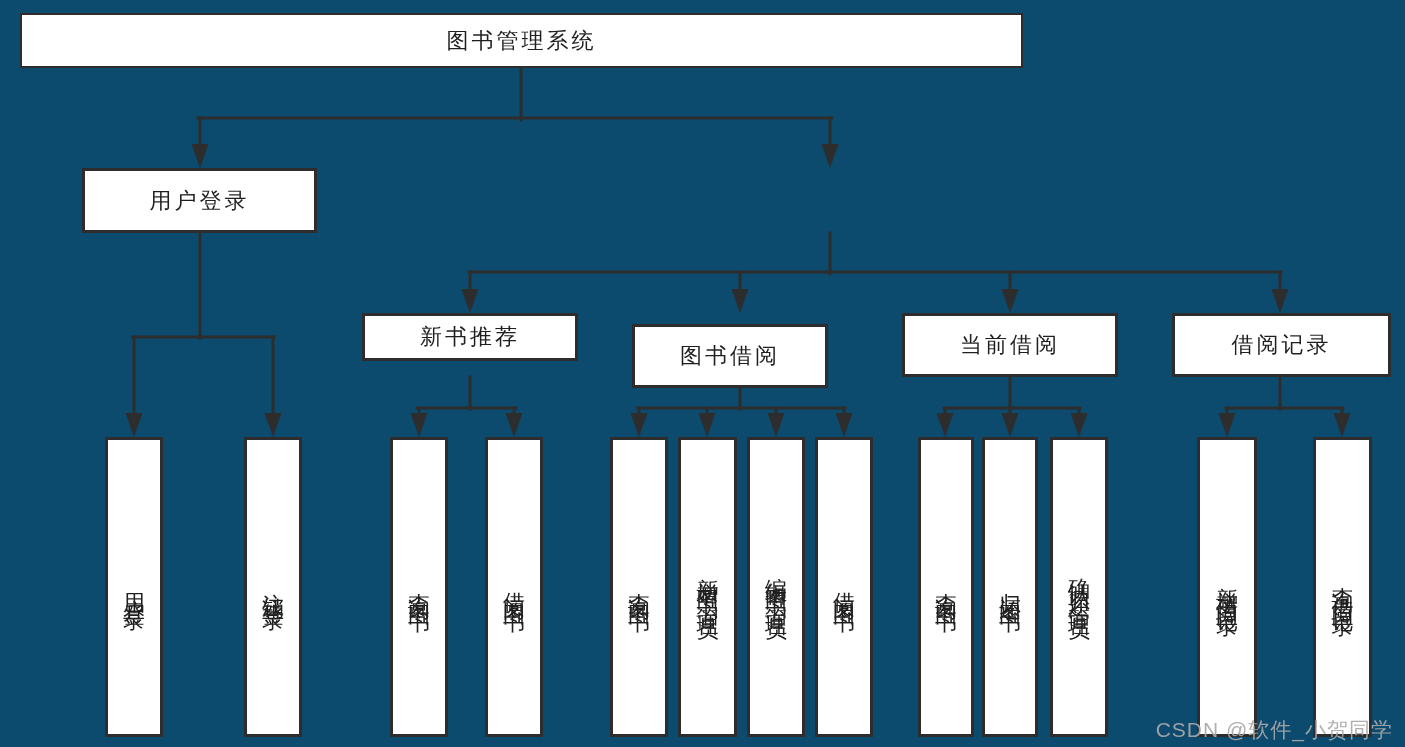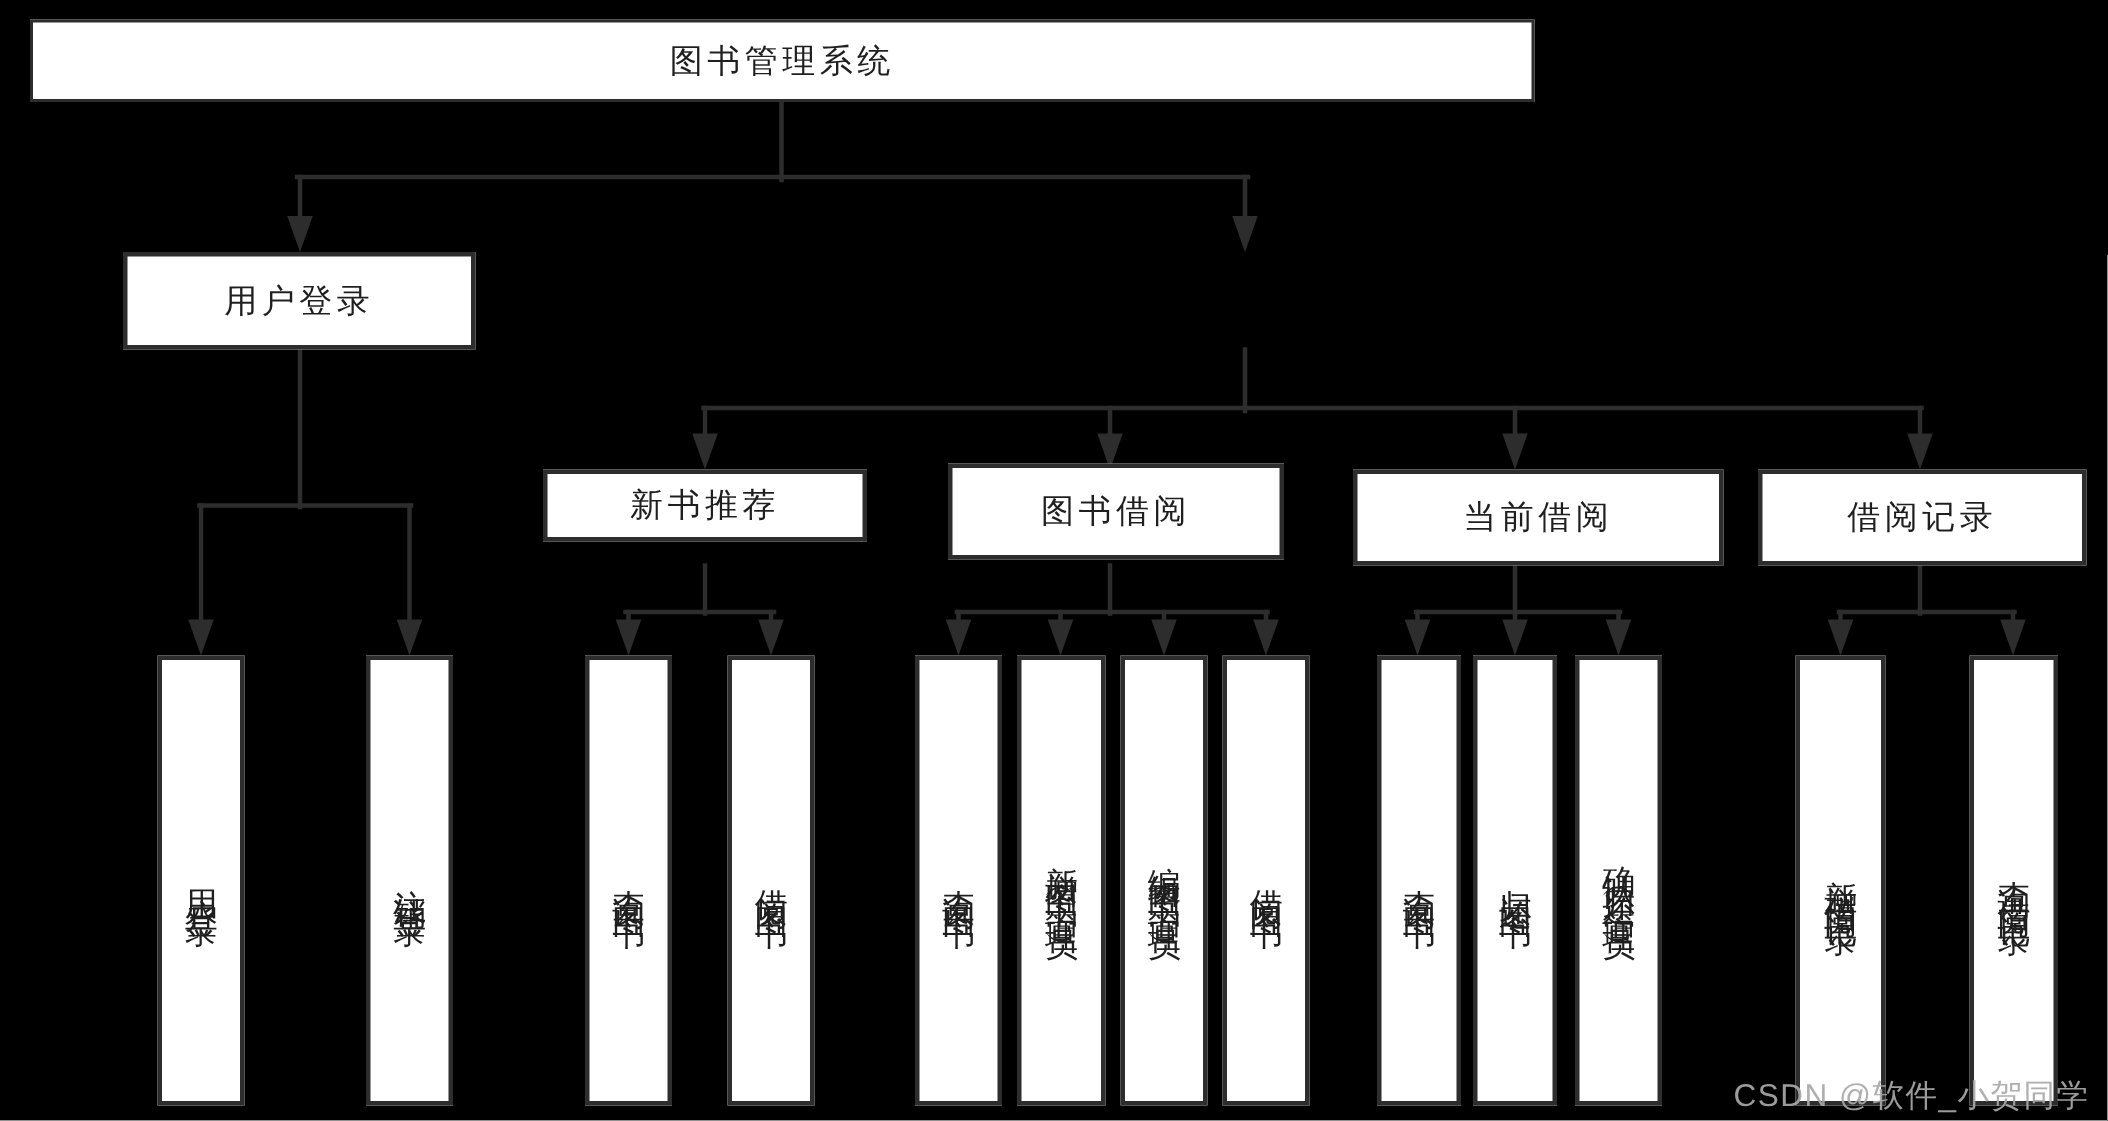--- a/index.html
+++ b/index.html
@@ -1,17 +1,17 @@
 <!DOCTYPE html>
 <html><head>
 <meta charset="utf-8">
 <style>
   html,body{margin:0;padding:0;background:#ffffff;}
   .canvas{
-    position:relative;width:1405px;height:747px;background:#000000;
+    position:relative;width:1405px;height:747px;background:#0c4a6e;
     font-family:"Liberation Sans",sans-serif;overflow:hidden;
   }
   #wires{position:absolute;left:0;top:0;width:1405px;height:747px;}
   #wires line{stroke-width:3;stroke-linecap:square;}
   .box{
     position:absolute;box-sizing:border-box;background:#ffffff;
     border:3px solid #2d2d2d;display:flex;align-items:center;justify-content:center;
     color:#1f1f1f;z-index:2;
   }
   .root{border-width:2.5px;}
@@ -89,24 +89,24 @@
     <span>图书管理系统</span>
   </div>
 
   <div class="box hbox" style="left:82px;top:168px;width:235px;height:65px;">
     <span>用户登录</span>
   </div>
 
   <div class="box hbox" style="left:362px;top:313px;width:216px;height:48px;">
     <span>新书推荐</span>
   </div>
-  <div class="box hbox" style="left:632px;top:309px;width:224px;height:64px;">
+  <div class="box hbox" style="left:632px;top:324px;width:196px;height:64px;">
     <span>图书借阅</span>
   </div>
-  <div class="box hbox" style="left:902px;top:313px;width:247px;height:64px;">
+  <div class="box hbox" style="left:902px;top:313px;width:216px;height:64px;">
     <span>当前借阅</span>
   </div>
   <div class="box hbox" style="left:1172px;top:313px;width:219px;height:64px;">
     <span>借阅记录</span>
   </div>
 
   <div class="box vbox" style="left:105px;top:437px;width:58px;height:300px;">
     <span>用户登录</span>
   </div>
   <div class="box vbox" style="left:244px;top:437px;width:58px;height:300px;">

